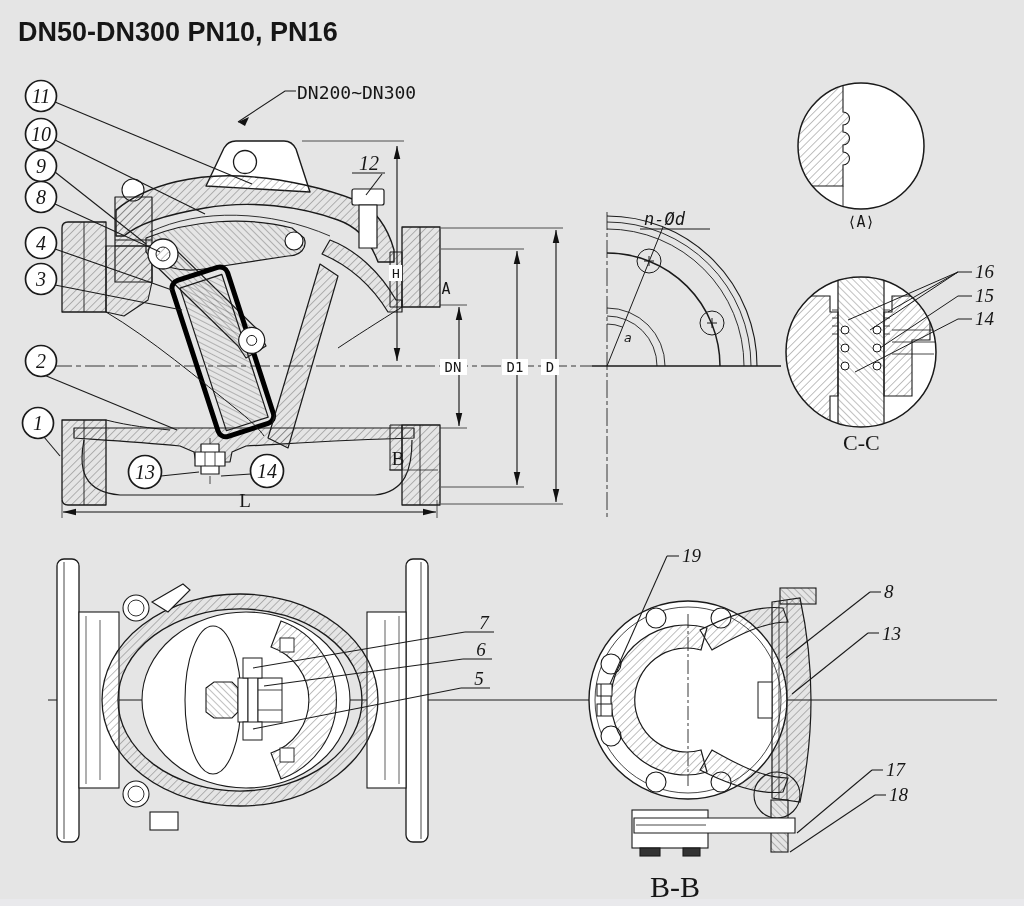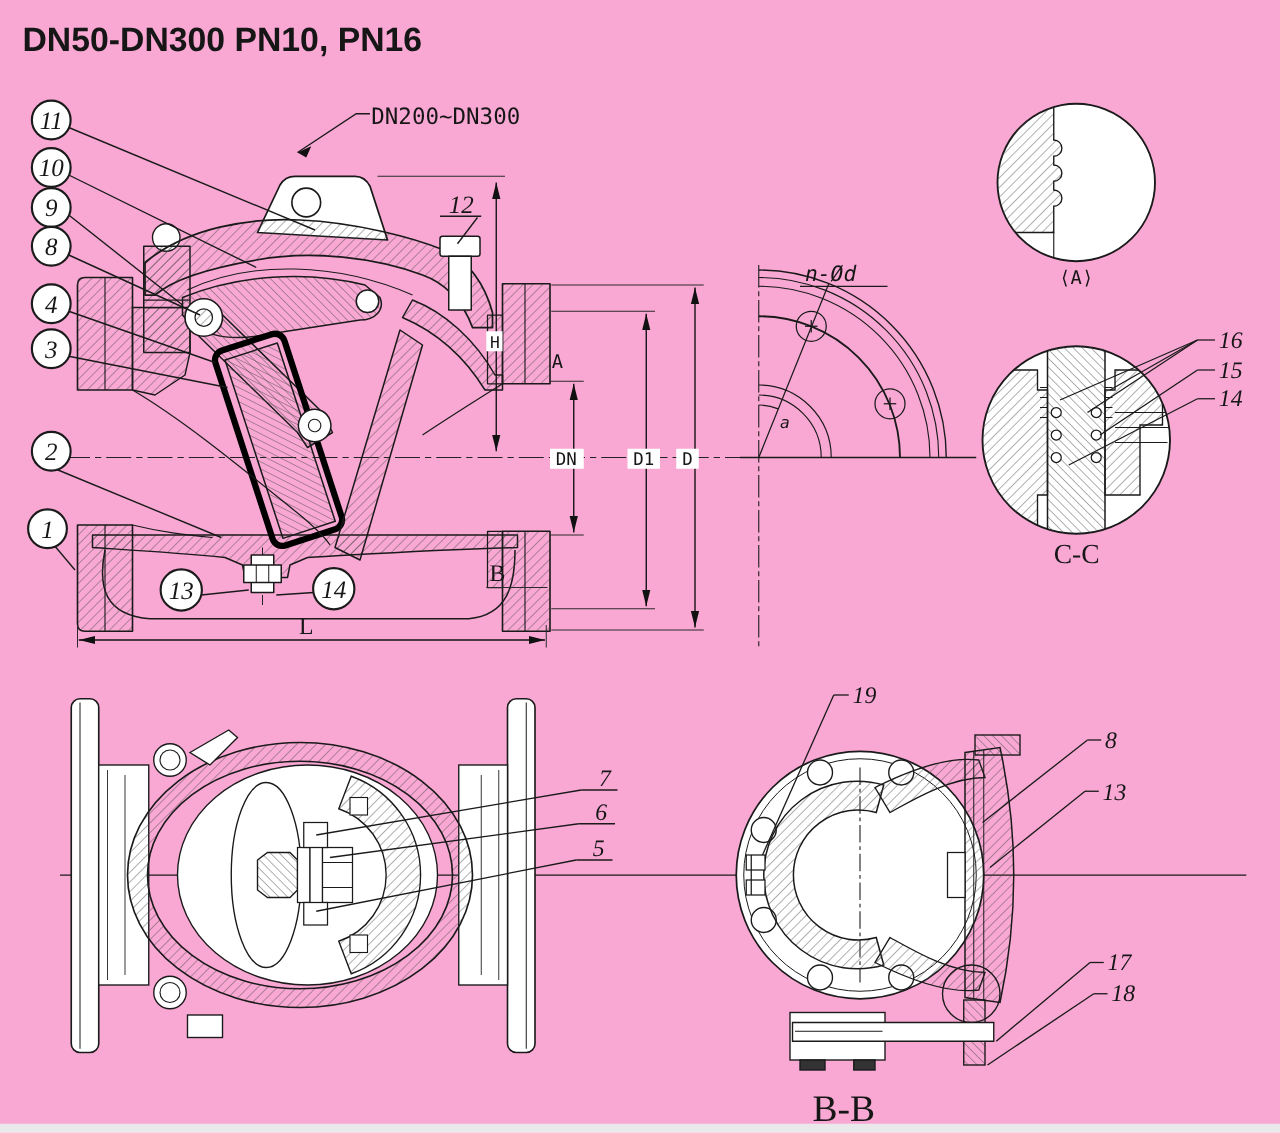--- a/index.html
+++ b/index.html
@@ -1,16 +1,16 @@
 <!DOCTYPE html>
 <html><head>
 <meta charset="utf-8">
 <style>
   html,body{margin:0;padding:0;background:#fff;}
-  .page{position:relative;width:1024px;height:906px;background:#f9a8d4;overflow:hidden;}
+  .page{position:relative;width:1024px;height:906px;background:#e5e5e5;overflow:hidden;}
   svg{position:absolute;left:0;top:0;}
   .ttl{font-family:"Liberation Sans",sans-serif;font-weight:700;}
   .ser{font-family:"Liberation Serif",serif;font-style:italic;}
   .cap{font-family:"Liberation Serif",serif;}
   .cad{font-family:"DejaVu Sans Mono",monospace;}
   .cadi{font-family:"DejaVu Sans Mono",monospace;font-style:italic;}
   text{fill:#161616;}
   .footstrip{position:absolute;left:0;bottom:0;width:100%;height:7px;background:#e9e9ec;}
 </style>
 </head>

